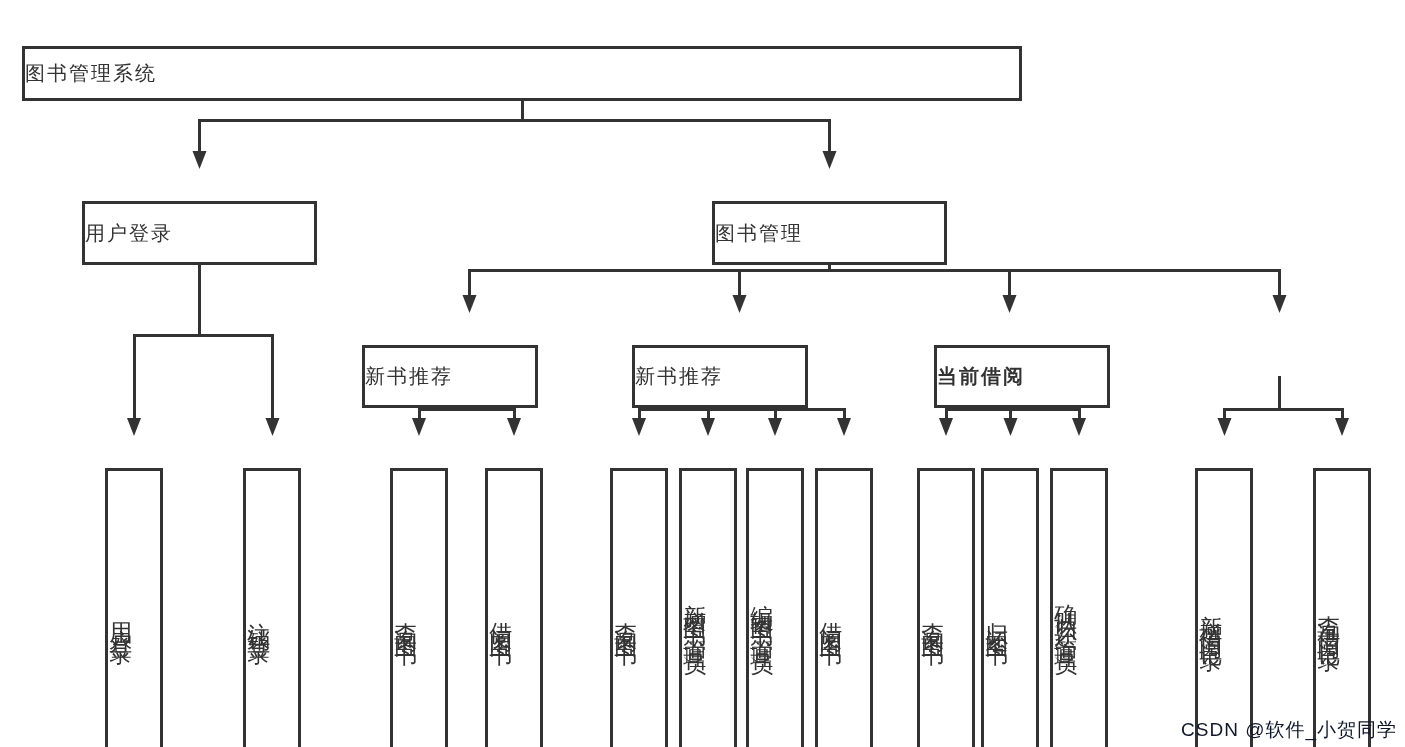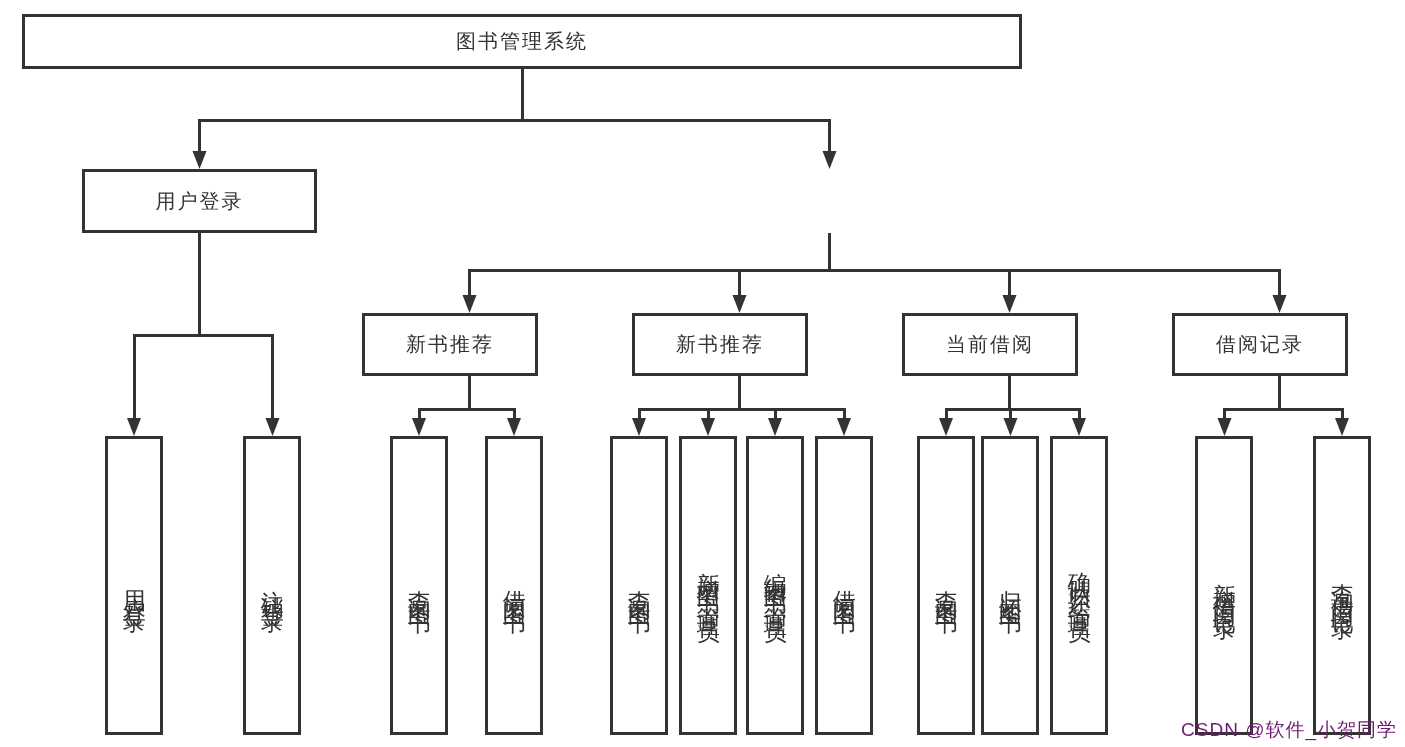--- a/index.html
+++ b/index.html
@@ -26,21 +26,22 @@
     pointer-events: none;
   }
   .box {
     position: absolute;
     box-sizing: border-box;
     border: 3px solid #333333;
     background: #ffffff;
     color: #333333;
     display: flex;
     align-items: center;
-    justify-content: center;
+    justify-content: flex-start;
+    margin-top: 32px;
   }
   .hlabel {
     font-size: 20px;
     letter-spacing: 2px;
     white-space: nowrap;
   }
   .leaf .vlabel {
     writing-mode: vertical-rl;
     text-orientation: mixed;
     font-size: 23px;
@@ -52,21 +53,21 @@
   .lvl2a { left: 82px;  top: 169px; width: 235px;  height: 64px; }
   .lvl2b { left: 712px; top: 169px; width: 235px;  height: 64px; }
   .lvl3  { top: 313px; width: 176px; height: 63px; }
   .leaf  { top: 436px; width: 58px;  height: 299px; }
   .watermark {
     position: absolute;
     right: 8px;
     bottom: 4px;
     font-size: 19px;
     letter-spacing: 1px;
-    color: #701a75;
+    color: #0f172a;
     z-index: 5;
     white-space: nowrap;
     text-align: center;
   }
 </style>
 </head>
 <body>
 
 <div class="canvas">
 
@@ -128,32 +129,32 @@
     </g>
   </svg>
 
   <div class="box root">
     <span class="hlabel">图书管理系统</span>
   </div>
 
   <div class="box lvl2a">
     <span class="hlabel">用户登录</span>
   </div>
+  <div class="box lvl2b">
+    <span class="hlabel">图书管理</span>
+  </div>
 
   <div class="box lvl3" style="left:362px;">
     <span class="hlabel">新书推荐</span>
   </div>
   <div class="box lvl3" style="left:632px;">
     <span class="hlabel">新书推荐</span>
   </div>
-  <div class="box lvl3" style="left:902px;">
+  <div class="box lvl3" style="left:934px;font-weight:bold;">
     <span class="hlabel">当前借阅</span>
-  </div>
-  <div class="box lvl3" style="left:1172px;">
-    <span class="hlabel">借阅记录</span>
   </div>
 
   <div class="box leaf" style="left:105px;">
     <span class="vlabel">用户登录</span>
   </div>
   <div class="box leaf" style="left:243px;">
     <span class="vlabel">注销登录</span>
   </div>
   <div class="box leaf" style="left:390px;">
     <span class="vlabel">查询图书</span>

